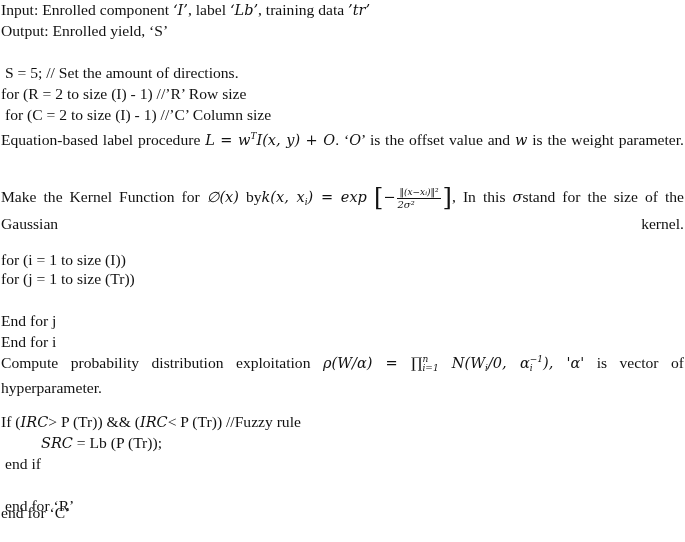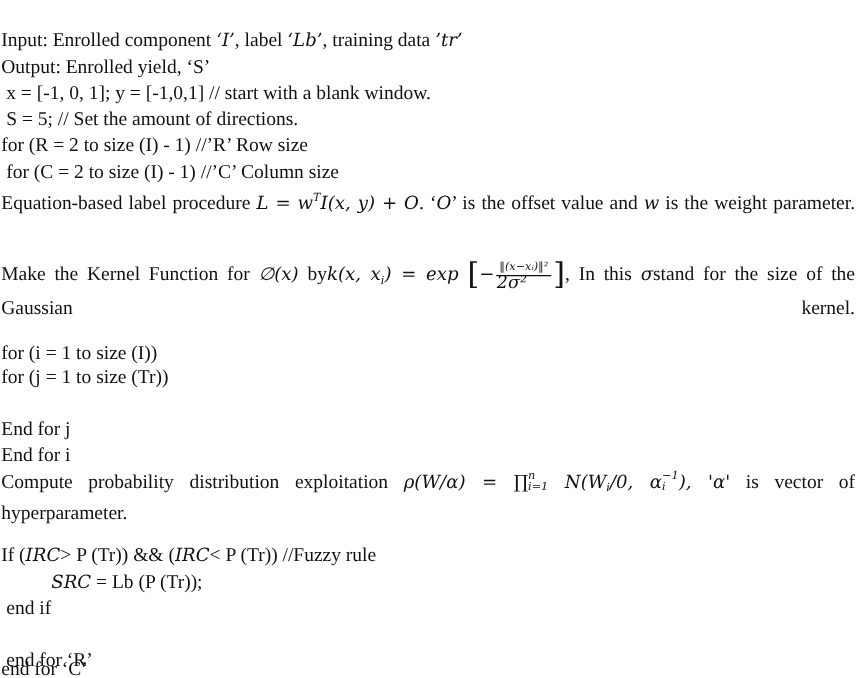--- a/index.html
+++ b/index.html
@@ -1,45 +1,44 @@
 <!DOCTYPE html>
 <html><head>
 <meta charset="utf-8">
 <style>
   html, body { margin: 0; padding: 0; background: #ffffff; }
   body {
     width: 685px; height: 542px; overflow: hidden;
     font-family: "Liberation Serif", serif;
     font-size: 15.6px; color: #111111;
   }
-  .algo { position: relative; width: 685px; height: 390px; margin-top: 23px; }
+  .algo { position: relative; width: 685px; height: 390px; }
   .ln { position: absolute; left: 1px; white-space: nowrap; line-height: 20px; }
   .just { right: 1px; text-align: justify; text-align-last: justify; white-space: normal; }
   .m { font-family: "DejaVu Serif", serif; font-style: italic; font-size: 14.5px; }
   .mu { font-family: "DejaVu Serif", serif; font-size: 14.5px; }
   .sup { font-size: 9px; vertical-align: 6px; }
   .sub { font-size: 9px; vertical-align: -3px; }
   .frac { display: inline-block; vertical-align: middle; text-align: left; margin: 0 2px; }
   .frac .num { display: block; font-size: 9px; border-bottom: 1px solid #111; padding: 0 2px; line-height: 11px; font-family: "DejaVu Serif", serif; font-style: italic; }
-  .frac .den { display: block; font-size: 14px; line-height: 11px; font-family: "DejaVu Serif", serif; font-style: italic; }
+  .frac .den { display: block; font-size: 10px; line-height: 11px; font-family: "DejaVu Serif", serif; font-style: italic; }
   .bracket { font-family: "DejaVu Serif", serif; font-size: 24px; vertical-align: -3px; line-height: 10px; }
   .ind1 { padding-left: 4px; }
   .ind2 { padding-left: 40px; }
 </style>
 </head>
 <body>
 
 <div class="algo">
 
   <div class="ln" style="top:0px">
     <span>Input: Enrolled component </span><span class="m">‘I’</span><span>, label </span><span class="m">‘Lb’</span><span>, training data </span><span class="m">’tr’</span>
   </div>
 
   <div class="ln" style="top:21px">Output: Enrolled yield, ‘S’</div>
-  <div class="ln ind1" style="top:42px">x = [-1, 0, 1]; y = [-1,0,1] // start with a blank window.</div>
   <div class="ln ind1" style="top:63px">S = 5; // Set the amount of directions.</div>
   <div class="ln" style="top:84px">for (R = 2 to size (I) - 1) //’R’ Row size</div>
   <div class="ln ind1" style="top:105px">for (C = 2 to size (I) - 1) //’C’ Column size</div>
 
   <div class="ln just" style="top:126px">
     <span>Equation-based label procedure </span><span class="m">L</span><span class="mu"> = </span><span class="m">w</span><span class="m sup">T</span><span class="m">I</span><span class="m">(x, y)</span><span class="mu"> + </span><span class="m">O</span><span>. ‘</span><span class="m">O</span><span>’ is the offset value and </span><span class="m">w</span><span> is the weight parameter.</span>
   </div>
 
   <div class="ln just" style="top:186px; line-height:22px">
     <span>Make the Kernel Function for </span><span class="m">∅(x)</span><span> by</span><span class="m">k(x, x</span><span class="m sub">i</span><span class="m">) = </span><span class="m">exp</span> <span class="bracket">[</span><span class="mu">−</span><span class="frac"><span class="num">‖(x−xᵢ)‖²</span><span class="den">2σ²</span></span><span class="bracket">]</span><span>, In this </span><span class="m">σ</span><span>stand for the size of the Gaussian kernel.</span>

